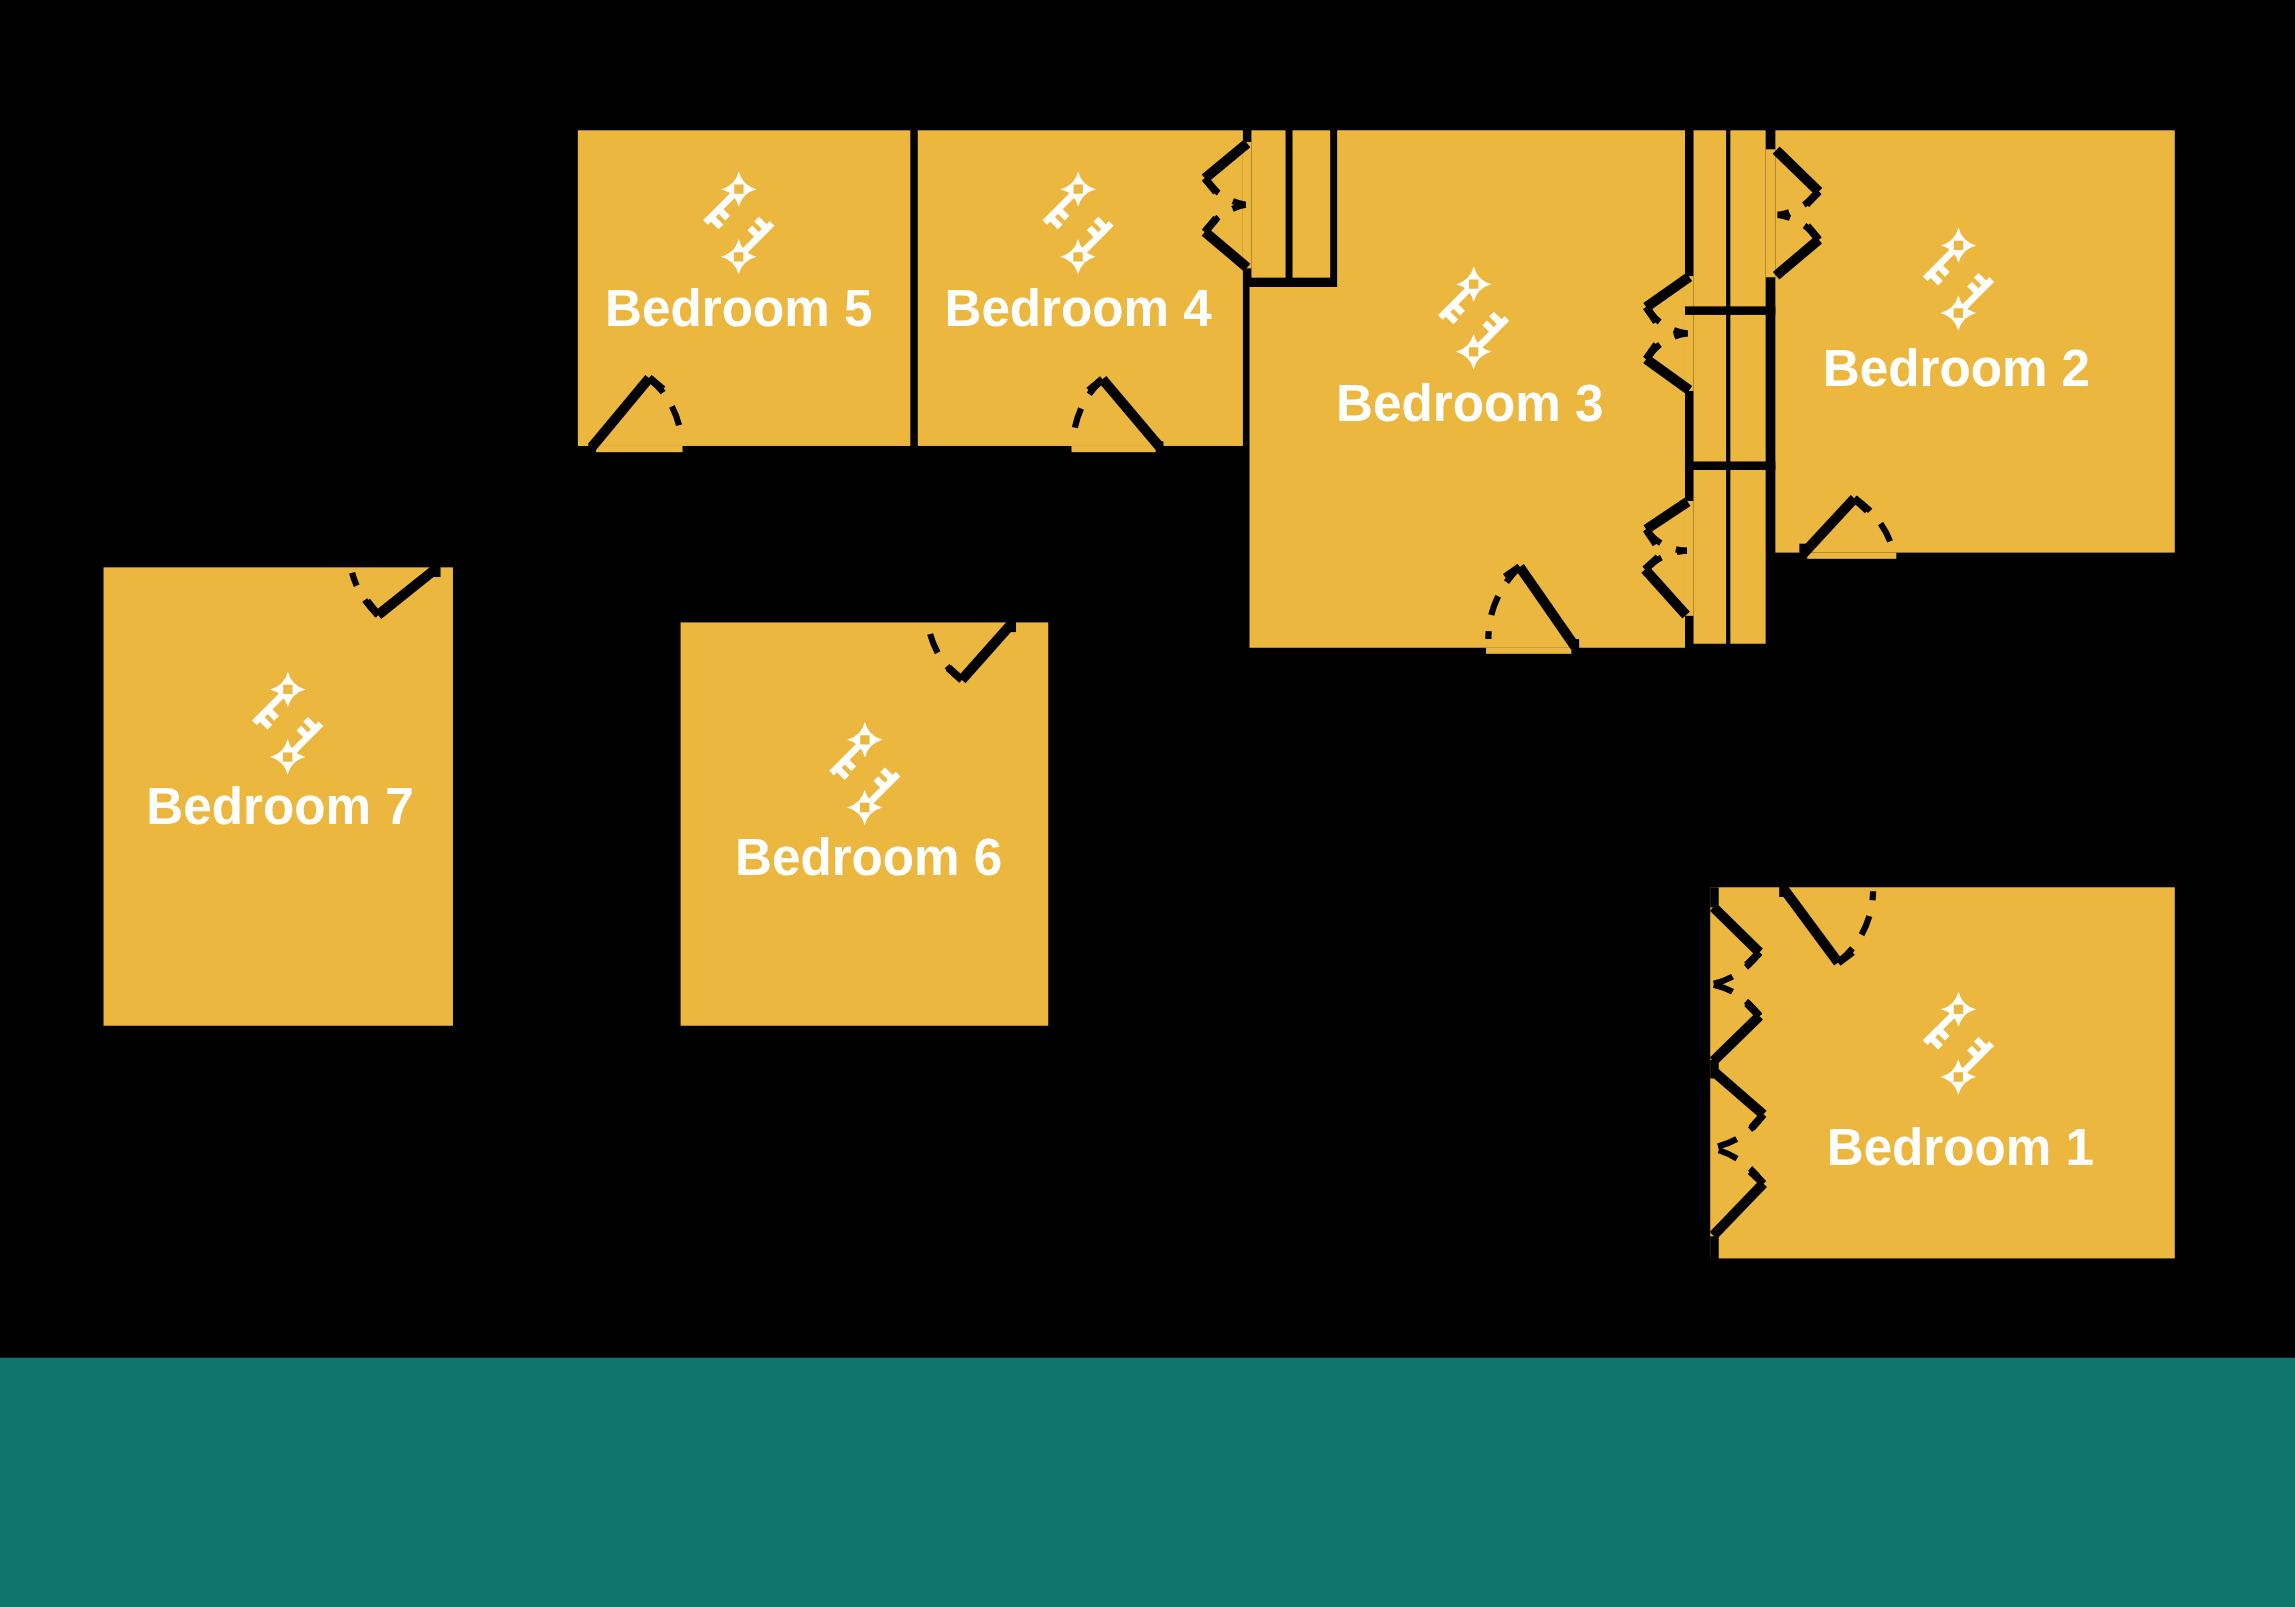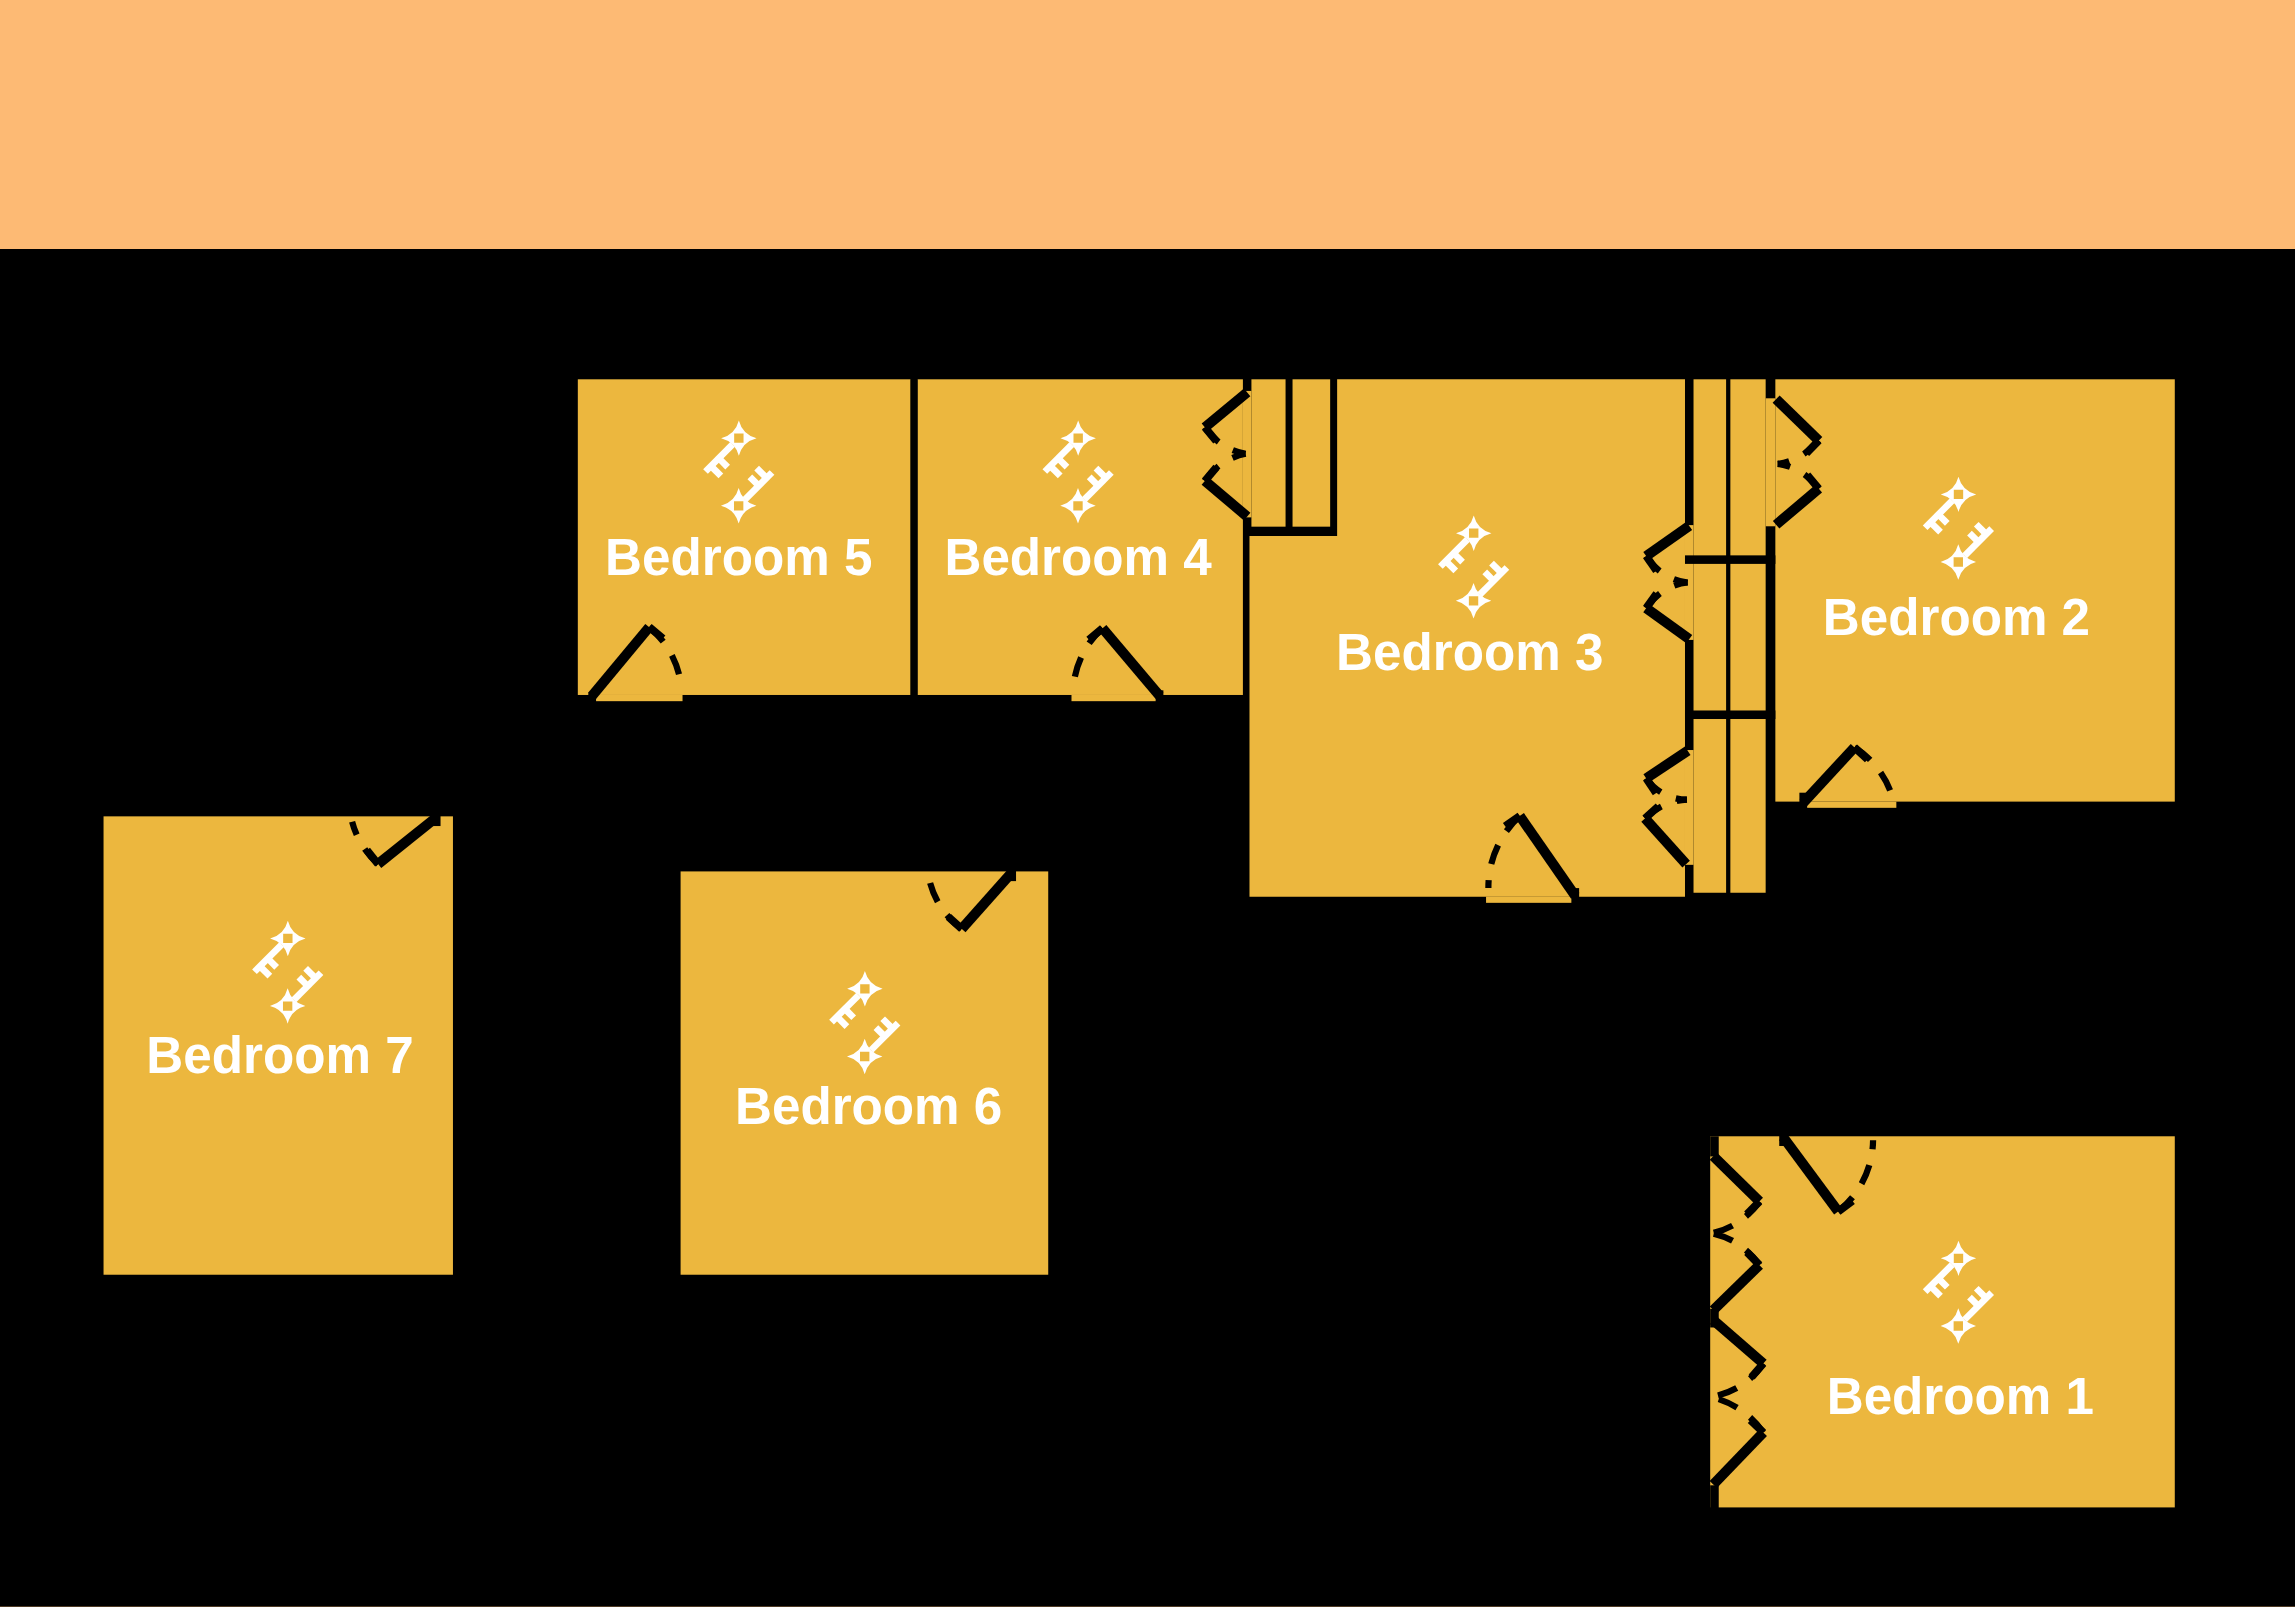--- a/index.html
+++ b/index.html
@@ -1,16 +1,16 @@
 <!DOCTYPE html>
 <html style="font-size:7.3px"><head>
 <meta charset="utf-8">
 <style>
   html,body{margin:0;padding:0;background:#000;}
-  .plan-wrap{width:100vw;height:100vh;display:flex;align-items:flex-end;justify-content:center;background:#fdba74;}
+  .plan-wrap{width:100vw;height:100vh;display:flex;align-items:flex-start;justify-content:center;background:#0f766e;}
   svg{display:block;width:100%;height:auto;max-height:100vh;}
   text.room-label{font-family:"Liberation Sans","DejaVu Sans",sans-serif;font-weight:700;fill:#fff;}
 </style>
 </head>
 <body>
 
 <div class="plan-wrap">
   <svg id="plan" xmlns="http://www.w3.org/2000/svg" viewBox="0 0 5918 3501">
       <rect x="0" y="0" width="5918" height="3501" fill="#000000"></rect>
       <defs>

